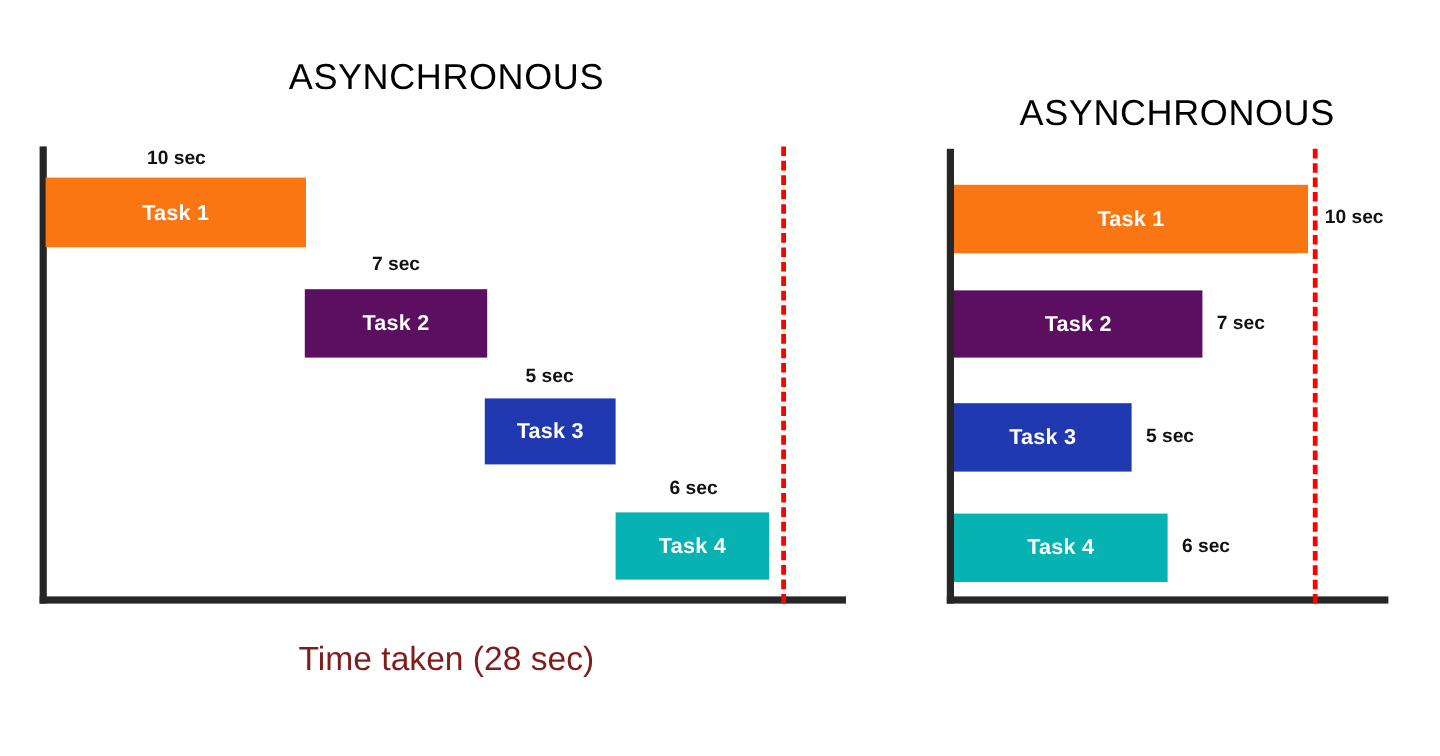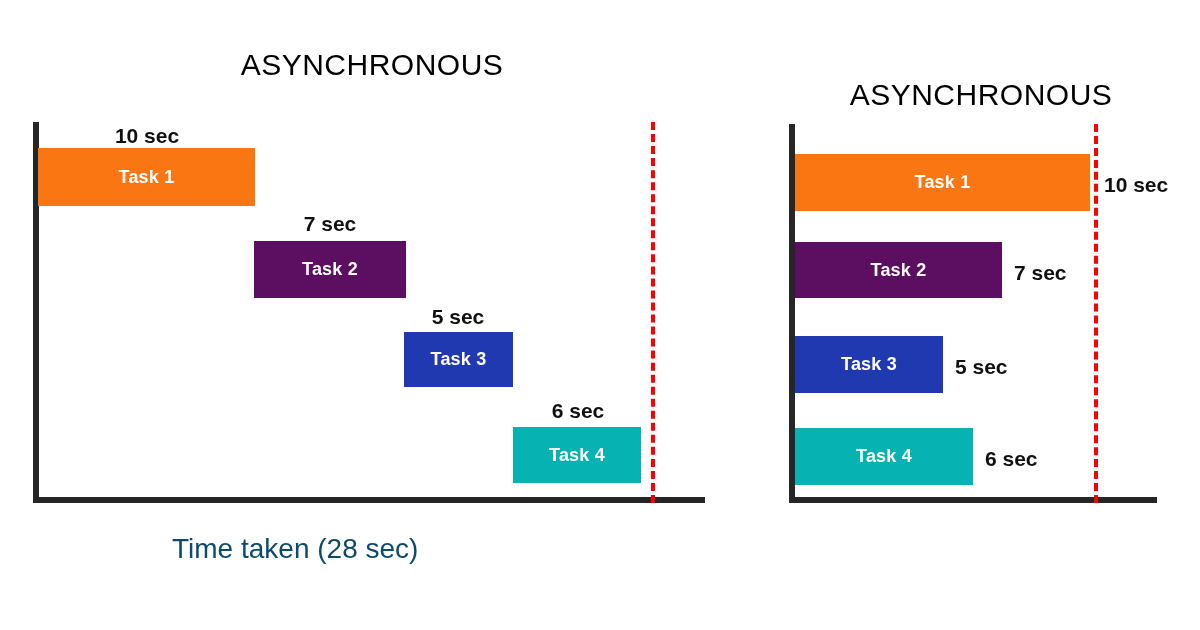--- a/index.html
+++ b/index.html
@@ -63,34 +63,35 @@
     color: #ffffff;
     font-size: 18px;
     font-weight: 700;
     letter-spacing: 0.2px;
     white-space: nowrap;
   }
 
   
   .duration-label {
     position: absolute;
-    font-size: 21px;
+    font-size: 16px;
     font-weight: 600;
     color: #111111;
     white-space: nowrap;
   }
   .duration-label.above { text-align: center; }
   .duration-label.right { text-align: left; }
 
   
   .caption {
     position: absolute;
+    text-align: center;
     font-size: 28px;
     font-weight: 400;
-    color: #0c4a6e;
+    color: #7f1d1d;
     white-space: nowrap;
   }
   #caption-left  { left: 172px; top: 533px; width: 400px; }
   #caption-right { left: 781px; top: 533px; width: 400px; }
 </style>
 </head>
 <body>
 
 <div id="canvas">
 

